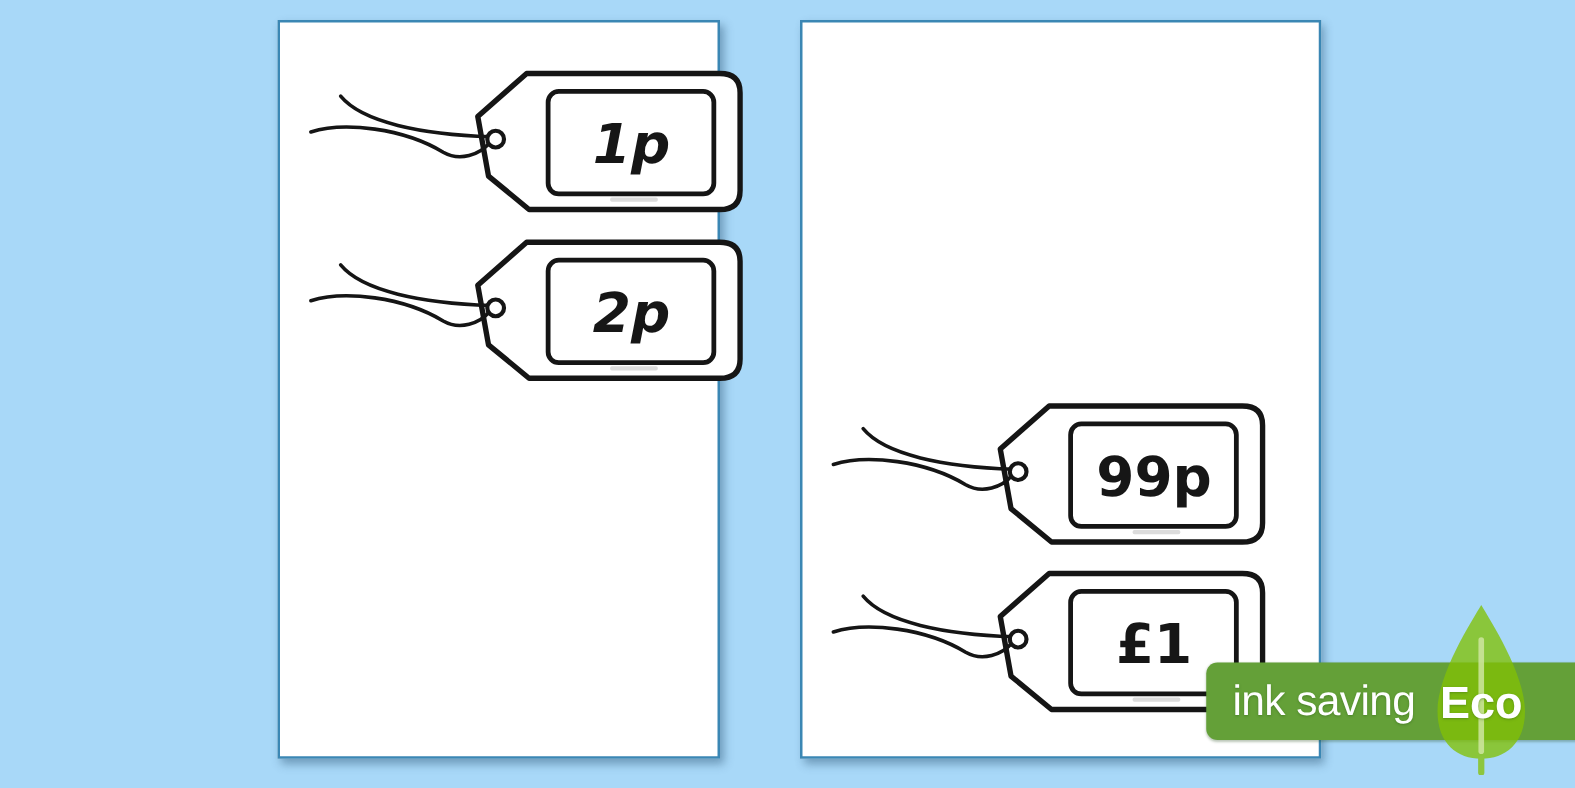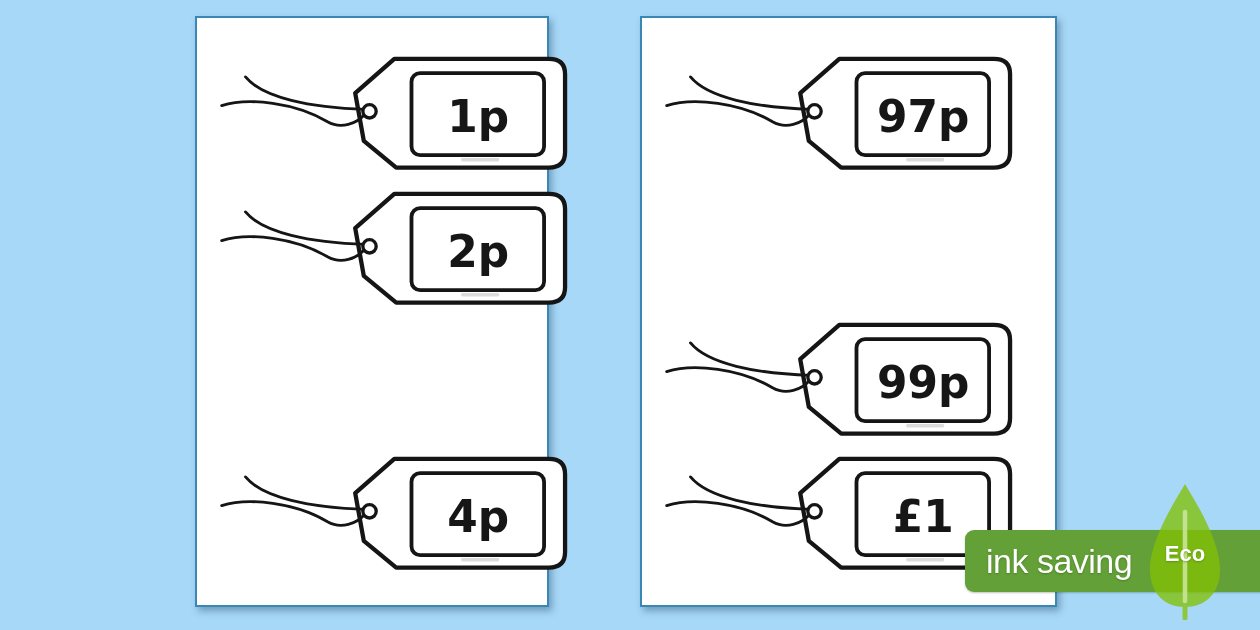--- a/index.html
+++ b/index.html
@@ -14,21 +14,21 @@
   
   .page {
     position: absolute;
     top: 16px;
     height: 591px;
     background: #ffffff;
     border: 2px solid #3b87b4;
     box-shadow: 3px 4px 7px rgba(40, 80, 110, 0.45);
     box-sizing: border-box;
   }
-  .page-left  { left: 195px; width: 354px; }
+  .page-left  { left: 222px; width: 354px; font-style: italic; }
   .page-right { left: 640px; width: 417px; }
 
   .tag {
     position: absolute;
     left: 18px;
     width: 372px;
     height: 135px;
   }
   .tag-1 { top:  32px; }
   .tag-2 { top: 167px; }
@@ -69,21 +69,21 @@
     position: absolute;
     left: 1147px; top: 482px;
     width: 76px; height: 138px;
   }
   .eco-text {
     position: absolute;
     left: 1147px; top: 541px;
     width: 76px;
     text-align: center;
     color: #ffffff;
-    font-size: 22px;
+    font-size: 36px;
     font-weight: bold;
     text-shadow: 0 1px 2px rgba(60, 110, 20, 0.5);
   }
 </style>
 </head>
 <body>
 
 <div class="stage">
 
   <svg class="defs-svg" aria-hidden="true">
@@ -110,35 +110,23 @@
         <use href="#tag-art"></use>
         <text class="tag-label" x="276" y="66" text-anchor="middle" dominant-baseline="central">1p</text>
       </svg>
     </div>
     <div class="tag tag-2">
       <svg viewBox="0 0 390 135">
         <use href="#tag-art"></use>
         <text class="tag-label" x="276" y="66" text-anchor="middle" dominant-baseline="central">2p</text>
       </svg>
     </div>
-    <div class="tag tag-4">
-      <svg viewBox="0 0 390 135">
-        <use href="#tag-art"></use>
-        <text class="tag-label" x="276" y="66" text-anchor="middle" dominant-baseline="central">4p</text>
-      </svg>
-    </div>
   </div>
 
   <div class="page page-right">
-    <div class="tag tag-1">
-      <svg viewBox="0 0 390 135">
-        <use href="#tag-art"></use>
-        <text class="tag-label" x="276" y="66" text-anchor="middle" dominant-baseline="central">97p</text>
-      </svg>
-    </div>
     <div class="tag tag-3">
       <svg viewBox="0 0 390 135">
         <use href="#tag-art"></use>
         <text class="tag-label" x="276" y="66" text-anchor="middle" dominant-baseline="central">99p</text>
       </svg>
     </div>
     <div class="tag tag-4">
       <svg viewBox="0 0 390 135">
         <use href="#tag-art"></use>
         <text class="tag-label" x="276" y="66" text-anchor="middle" dominant-baseline="central">£1</text>

